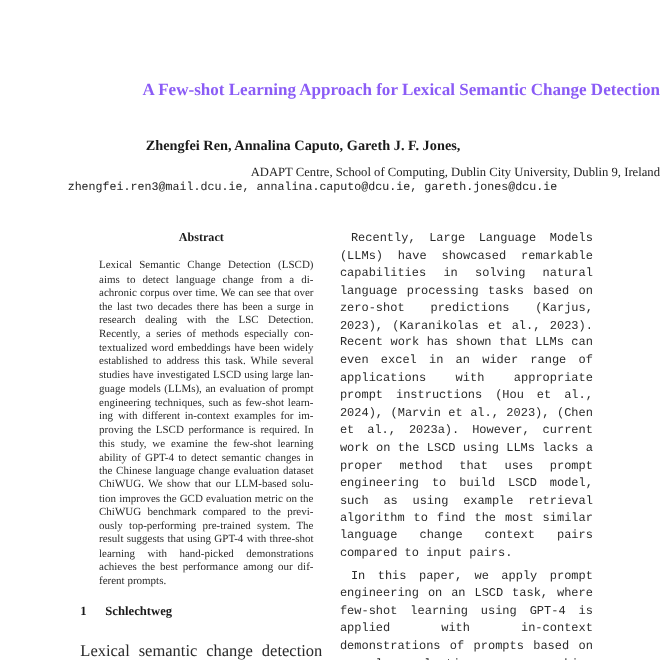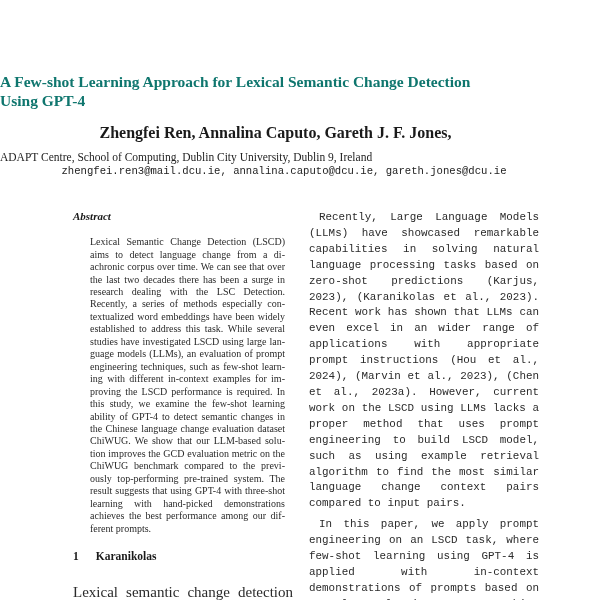--- a/index.html
+++ b/index.html
@@ -1,50 +1,49 @@
 <!DOCTYPE html>
 <html><head>
   <meta charset="utf-8">
   <style>
     html, body { margin: 0; padding: 0; background: #ffffff; }
     body { width: 600px; height: 600px; overflow: hidden; position: relative; color: #222; font-family: "Liberation Serif", serif; }
-    .title { position: absolute; top: 72px; left: 0; width: 600px; text-align: left; font-weight: bold; font-size: 15.5px; line-height: 19px; color: #0f766e; }
-    .authors { position: absolute; top: 124px; left: 0; width: 551px; text-align: center; font-weight: bold; font-size: 16px; color: #1a1a1a; }
-    .affil { position: absolute; top: 150px; left: 0; width: 504px; text-align: left; font-size: 11.5px; line-height: 15px; color: #222; }
+    .title { position: absolute; top: 72px; left: 0; width: 600px; text-align: right; font-weight: bold; font-size: 15.5px; line-height: 19px; color: #8b5cf6; }
+    .authors { position: absolute; top: 124px; left: 0; width: 551px; text-align: center; font-weight: bold; font-size: 13px; color: #1a1a1a; }
+    .affil { position: absolute; top: 150px; left: 0; width: 600px; text-align: right; font-size: 11.5px; line-height: 15px; color: #222; }
     .emails { position: absolute; top: 164px; left: 0; width: 568px; text-align: center; font-family: "Liberation Mono", monospace; font-size: 10.6px; line-height: 15px; color: #222; }
     .col { position: absolute; font-size: 10.4px; line-height: 12.2px; color: #2a2a2a; }
     .col-left { left: 73px; top: 210px; width: 220px; }
     .col-right { left: 309px; top: 210px; width: 230px; font-size: 10.9px; line-height: 15.9px; }
-    .abstract-title { font-weight: bold; font-size: 11px; margin: 0 0 14px 0; color: #1a1a1a; font-style: italic; }
+    .abstract-title { text-align: center; font-weight: bold; font-size: 11px; margin: 0 0 14px 0; color: #1a1a1a; }
     .abstract-body { padding: 0 8px 0 17px; text-align: justify; font-size: 10px; line-height: 12.45px; hyphens: manual; }
     .section-h { margin-top: 15px; font-weight: bold; font-size: 11.5px; display: flex; gap: 17px; color: #1a1a1a; }
     .intro-body { margin-top: 23px; text-align: justify; font-size: 15px; line-height: 15.9px; }
     .para { text-align: justify; margin: 0; }
     .para.indent { text-indent: 10px; font-family: Liberation Mono, monospace; }
     .para + .para { margin-top: 5px; }
   </style>
 </head>
 <body>
 
 <div class="title">
   <div>A Few-shot Learning Approach for Lexical Semantic Change Detection</div>
-  <div>Using GPT-4</div>
 </div>
 
 <div class="authors">Zhengfei Ren, Annalina Caputo, Gareth J. F. Jones,</div>
 
 <div class="affil">ADAPT Centre, School of Computing, Dublin City University, Dublin 9, Ireland</div>
 <div class="emails">zhengfei.ren3@mail.dcu.ie, annalina.caputo@dcu.ie, gareth.jones@dcu.ie</div>
 
 <div class="col col-left">
   <div class="abstract-title">Abstract</div>
   <div class="abstract-body">Lexical Semantic Change Detection (LSCD) aims to detect language change from a di­achronic corpus over time. We can see that over the last two decades there has been a surge in research dealing with the LSC Detection. Recently, a series of methods especially con­textualized word embeddings have been widely established to address this task. While several studies have investigated LSCD using large lan­guage models (LLMs), an evaluation of prompt engineering techniques, such as few-shot learn­ing with different in-context examples for im­proving the LSCD performance is required. In this study, we examine the few-shot learning ability of GPT-4 to detect semantic changes in the Chinese language change evaluation dataset ChiWUG. We show that our LLM-based solu­tion improves the GCD evaluation metric on the ChiWUG benchmark compared to the previ­ously top-performing pre-trained system. The result suggests that using GPT-4 with three-shot learning with hand-picked demonstrations achieves the best performance among our dif­ferent prompts.</div>
   <div class="section-h">
     <span>1</span>
-    <span>Karanikolas</span>
+    <span>Schlechtweg</span>
   </div>
   <div class="intro-body">Lexical semantic change detection (LSCD) aims to address the problem of automatically identify-</div>
 </div>
 
 <div class="col col-right">
   <p class="para indent">Recently, Large Language Models (LLMs) have showcased remarkable capabilities in solving nat­ural language processing tasks based on zero-shot predictions (Karjus, 2023), (Karanikolas et al., 2023). Recent work has shown that LLMs can even excel in an wider range of applications with appropriate prompt instructions (Hou et al., 2024), (Marvin et al., 2023), (Chen et al., 2023a). How­ever, current work on the LSCD using LLMs lacks a proper method that uses prompt engineering to build LSCD model, such as using example retrieval algorithm to find the most similar language change context pairs compared to input pairs.</p>
   <p class="para indent">In this paper, we apply prompt engineering on an LSCD task, where few-shot learning using GPT-4 is applied with in-context demonstrations of prompts based on manual selection or machine retrieval algorithms. Our proposed method is sys­tematically tested on a Chinese evaluation dataset ChiWUG (Chen et al., 2023b) following the Di­achronic Word Usage Graph (DWUG) annotation and evaluation framework. Our methods serve as an exploratory examination of LLM performance for LSCD with various prompting strategies. This may be applied to other LSCD tasks in different language which also follow the DWUG framework, such as English (EN), German (DE), Swedish (SW) and Latin (LA) (Schlechtweg et al., 2020) and Nor-</p>
 </div>
 
 </body></html>

